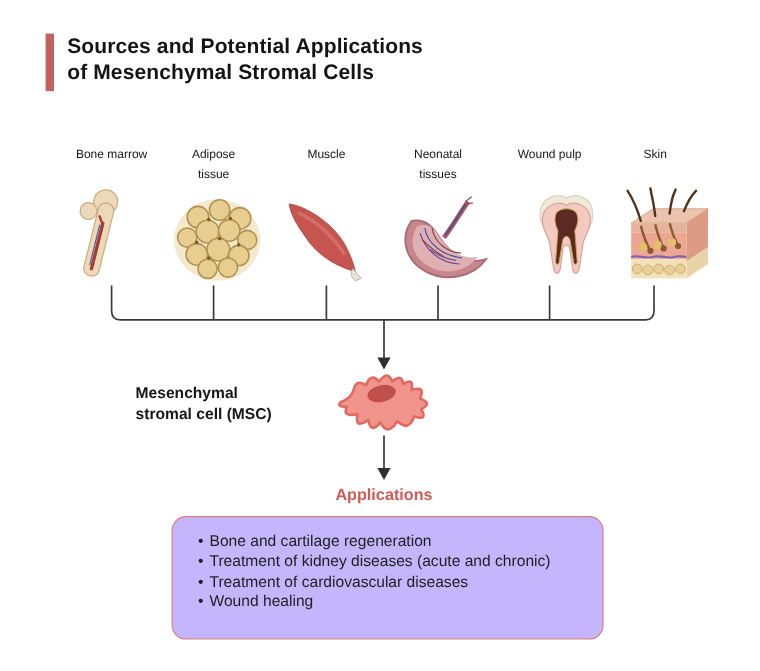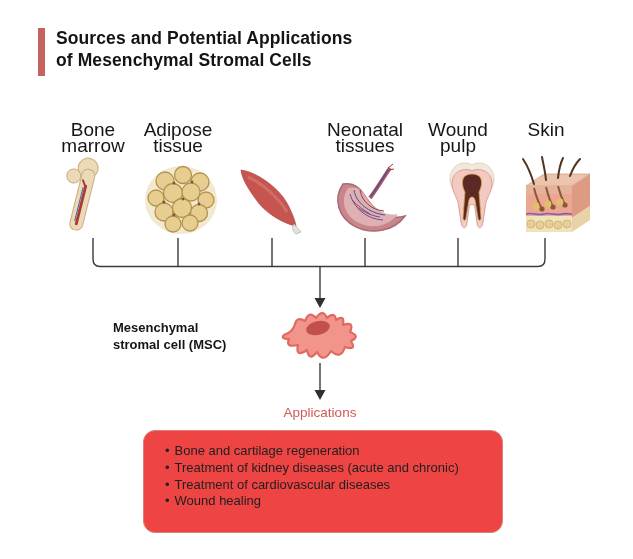--- a/index.html
+++ b/index.html
@@ -7,50 +7,51 @@
     position:relative;width:633px;height:559px;background:#ffffff;overflow:hidden;
     font-family:"Liberation Sans",sans-serif;color:#1a1a1a;
   }
   
   .title-block{position:absolute;left:38px;top:28px;display:flex;}
   .title-bar{width:7px;height:48px;background:#c4625f;flex:0 0 auto;}
   .title-text{margin-left:11px;font-size:17.5px;font-weight:bold;line-height:21.5px;
     letter-spacing:.1px;color:#141414;white-space:pre-line;}
   
   .src-label{position:absolute;top:122px;width:90px;text-align:center;
-    font-size:19px;line-height:16px;color:#161616;white-space:pre-line;}
+    font-size:10px;line-height:16px;color:#161616;white-space:pre-line;}
   .icon{position:absolute;}
   
   #connectors{position:absolute;left:0;top:0;pointer-events:none;}
   
   .msc-label{position:absolute;left:113px;top:320px;width:164px;text-align:left;
     font-size:13px;font-weight:bold;line-height:16.5px;color:#161616;white-space:pre-line;}
   
   .apps-heading{position:absolute;left:220px;top:405px;width:200px;text-align:center;
-    font-size:13.5px;font-weight:normal;color:#d05b56;}
+    font-size:13.5px;font-weight:bold;color:#d05b56;}
   .apps-box{position:absolute;left:143px;top:430px;width:360px;height:103px;
-    box-sizing:border-box;background:#ef4444;border:1.6px solid #db817c;border-radius:12px;
+    box-sizing:border-box;background:#c4b5fd;border:1.6px solid #db817c;border-radius:12px;
     padding:12px 10px 0 21px;}
   .app-item{font-size:13px;line-height:16.8px;color:#1f1f1f;}
   .app-item .bullet{margin-right:5px;}
 </style>
 </head>
 <body>
 
 <div id="canvas">
 
   <div class="title-block">
     <div class="title-bar"></div>
     <div class="title-text">Sources and Potential Applications
 of Mesenchymal Stromal Cells</div>
   </div>
 
   <div class="src-label" style="left:48px">Bone marrow</div>
   <div class="src-label" style="left:133px">Adipose
 tissue</div>
+  <div class="src-label" style="left:227px">Muscle</div>
   <div class="src-label" style="left:320px">Neonatal
 tissues</div>
   <div class="src-label" style="left:413px">Wound pulp</div>
   <div class="src-label" style="left:501px">Skin</div>
 
   <svg class="icon" style="left:49px;top:154px" width="70" height="86" viewBox="0 0 70 86">
     <g transform="rotate(14 35 43)">
       <circle cx="32" cy="14" r="10" fill="#ecd9b8" stroke="#c9ab7e" stroke-width="1"></circle>
       <circle cx="20" cy="25" r="7" fill="#ecd9b8" stroke="#c9ab7e" stroke-width="1"></circle>
       <rect x="27.5" y="15" width="13" height="62" rx="6" fill="#ecd9b8" stroke="#c9ab7e" stroke-width="1"></rect>

